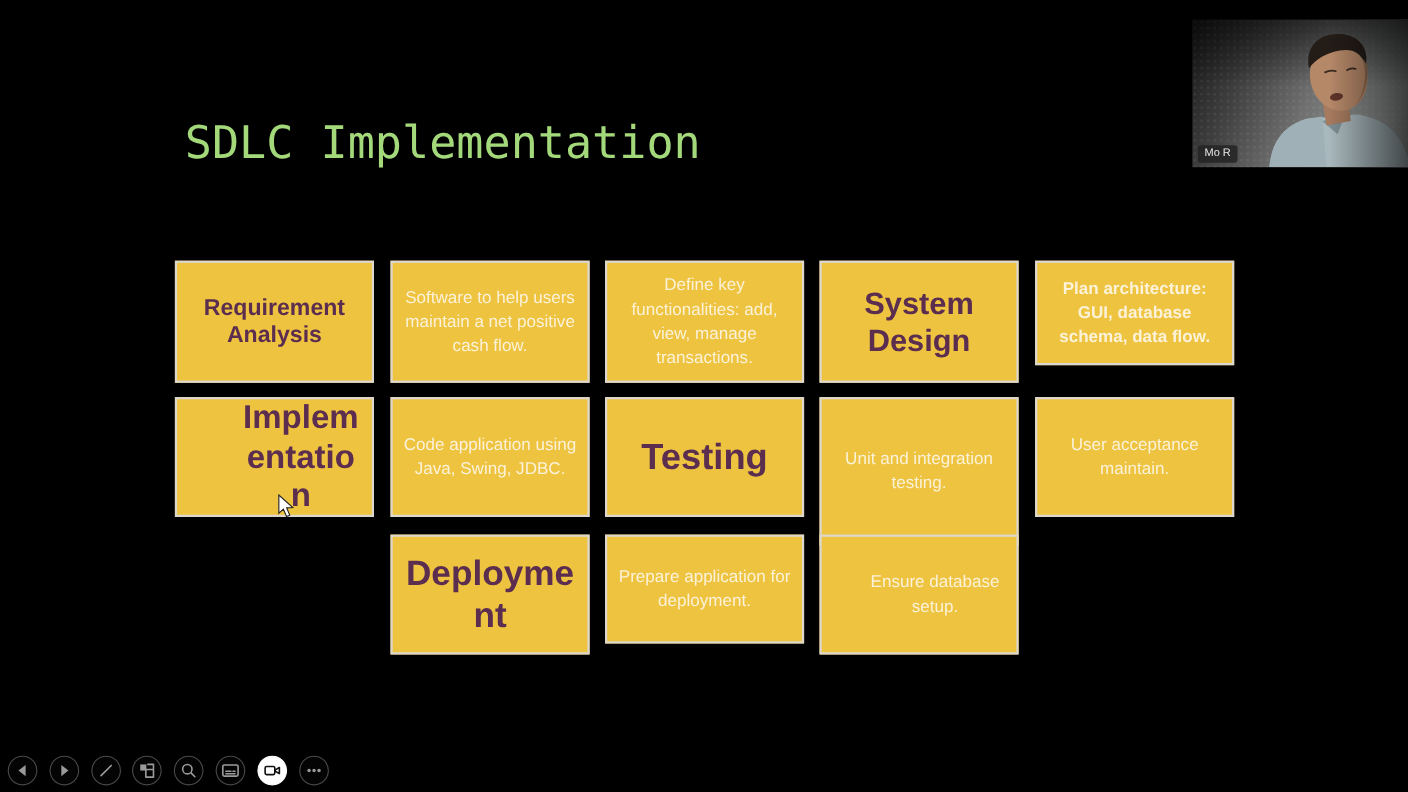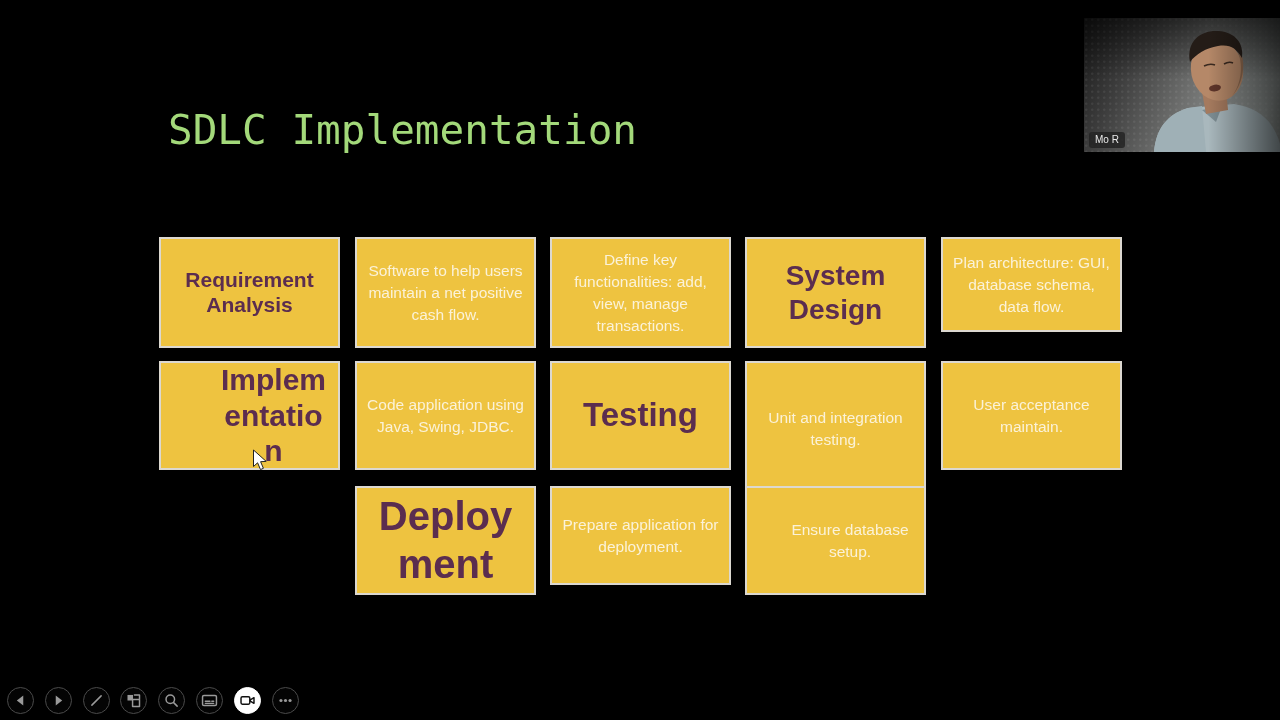--- a/index.html
+++ b/index.html
@@ -92,40 +92,40 @@
     </div>
     <div class="card desc" style="left: 355px; top: 237px; width: 181px; height: 111px;">
       <span>Software to help users maintain a net positive cash flow.</span>
     </div>
     <div class="card desc" style="left: 550px; top: 237px; width: 181px; height: 111px;">
       <span>Define key functionalities: add, view, manage transactions.</span>
     </div>
     <div class="card phase" style="left: 745px; top: 237px; width: 181px; height: 111px; justify-content: center;">
       <span style="font-size: 28px;">System Design</span>
     </div>
-    <div class="card desc" style="left: 941px; top: 237px; width: 181px; height: 95px;">
+    <div class="card desc" style="left: 941px; top: 237px; width: 181px; height: 95px; font-weight: bold;">
       <span>Plan architecture: GUI, database schema, data flow.</span>
     </div>
     <div class="card phase" style="left: 159px; top: 361px; width: 181px; height: 109px; padding-left: 48px;">
       <span style="font-size: 30px;">Implementation</span>
     </div>
     <div class="card desc" style="left: 355px; top: 361px; width: 181px; height: 109px;">
       <span>Code application using Java, Swing, JDBC.</span>
     </div>
     <div class="card phase" style="left: 550px; top: 361px; width: 181px; height: 109px;">
       <span style="font-size: 33px;">Testing</span>
     </div>
     <div class="card desc" style="left: 745px; top: 361px; width: 181px; height: 135px;">
       <span>Unit and integration testing.</span>
     </div>
     <div class="card desc" style="left: 941px; top: 361px; width: 181px; height: 109px;">
       <span>User acceptance maintain.</span>
     </div>
     <div class="card phase" style="left: 355px; top: 486px; width: 181px; height: 109px;">
-      <span style="font-size: 40px;">Deployment</span>
+      <span style="font-size: 32px;">Deployment</span>
     </div>
     <div class="card desc" style="left: 550px; top: 486px; width: 181px; height: 99px;">
       <span>Prepare application for deployment.</span>
     </div>
     <div class="card desc" style="left: 745px; top: 486px; width: 181px; height: 109px; padding-left: 29px;">
       <span>Ensure database setup.</span>
     </div>
   </div>
 
 <div class="webcam">

